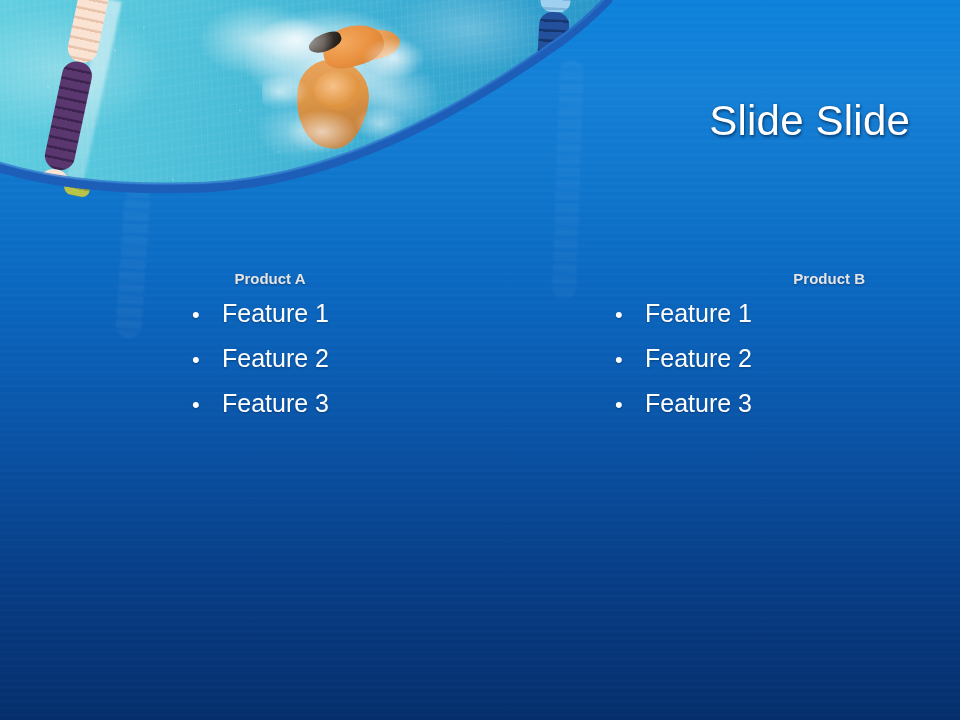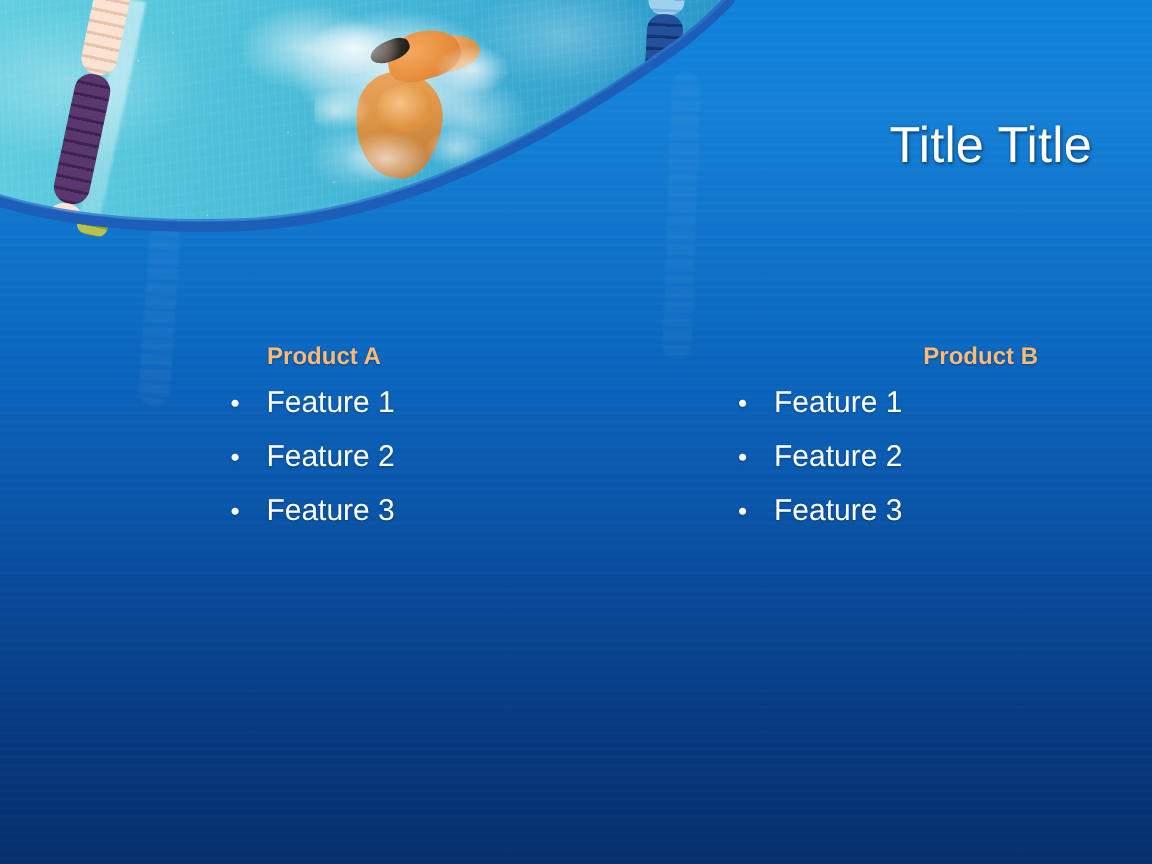--- a/index.html
+++ b/index.html
@@ -232,25 +232,25 @@
     text-shadow: 1px 2px 3px rgba(0,20,55,.55), 0 0 2px rgba(0,25,60,.35);
     white-space: nowrap;
   }
 
   
   .col { position: absolute; top: 270px; }
   .col-a { left: 110px;  width: 320px; }
   .col-b { left: 545px;  width: 320px; }
 
   .col-heading {
-    color: #fdba74;
-    font-size: 20px;
+    color: #e5e5e5;
+    font-size: 15px;
     font-weight: bold;
     text-align: center;
-    margin: 16px 0 14px 0;
+    margin: 0 0 14px 0;
     text-shadow: 0 1px 2px rgba(0,20,55,.40);
   }
   .col-b .col-heading { text-align: right; }
 
   .bullet-list { list-style: none; margin: 0; padding: 0; }
   .bullet-item {
     display: flex;
     align-items: baseline;
     color: #ffffff;
     font-size: 25px;
@@ -310,21 +310,21 @@
     </div>
 
     <div class="lane-seg seg-yellow" style="position:absolute; left:64px; top:180px; width:26px; height:16px; transform:rotate(12deg);"></div>
 
     <svg class="curve-stroke" viewBox="0 0 960 230" preserveAspectRatio="none">
       <path d="M0,168 C 60,186 130,191 205,188 C 330,182 450,120 560,42 C 585,24 600,8 608,0" fill="none" stroke="#1d5fb8" stroke-width="9" stroke-linecap="round"></path>
       <path d="M0,163 C 60,181 130,186 205,183 C 330,177 450,115 560,37 C 585,19 600,4 606,-3" fill="none" stroke="#2f74cc" stroke-width="2.5" stroke-linecap="round" opacity=".75"></path>
     </svg>
   </div>
 
-  <div class="slide-title">Title Title</div>
+  <div class="slide-title">Slide Slide</div>
 
   <div class="col col-a">
     <div class="col-heading">Product A</div>
     <ul class="bullet-list">
       <li class="bullet-item">
         <span class="bullet-dot">•</span>
         <span class="bullet-text">Feature 1</span>
       </li>
       <li class="bullet-item">
         <span class="bullet-dot">•</span>

